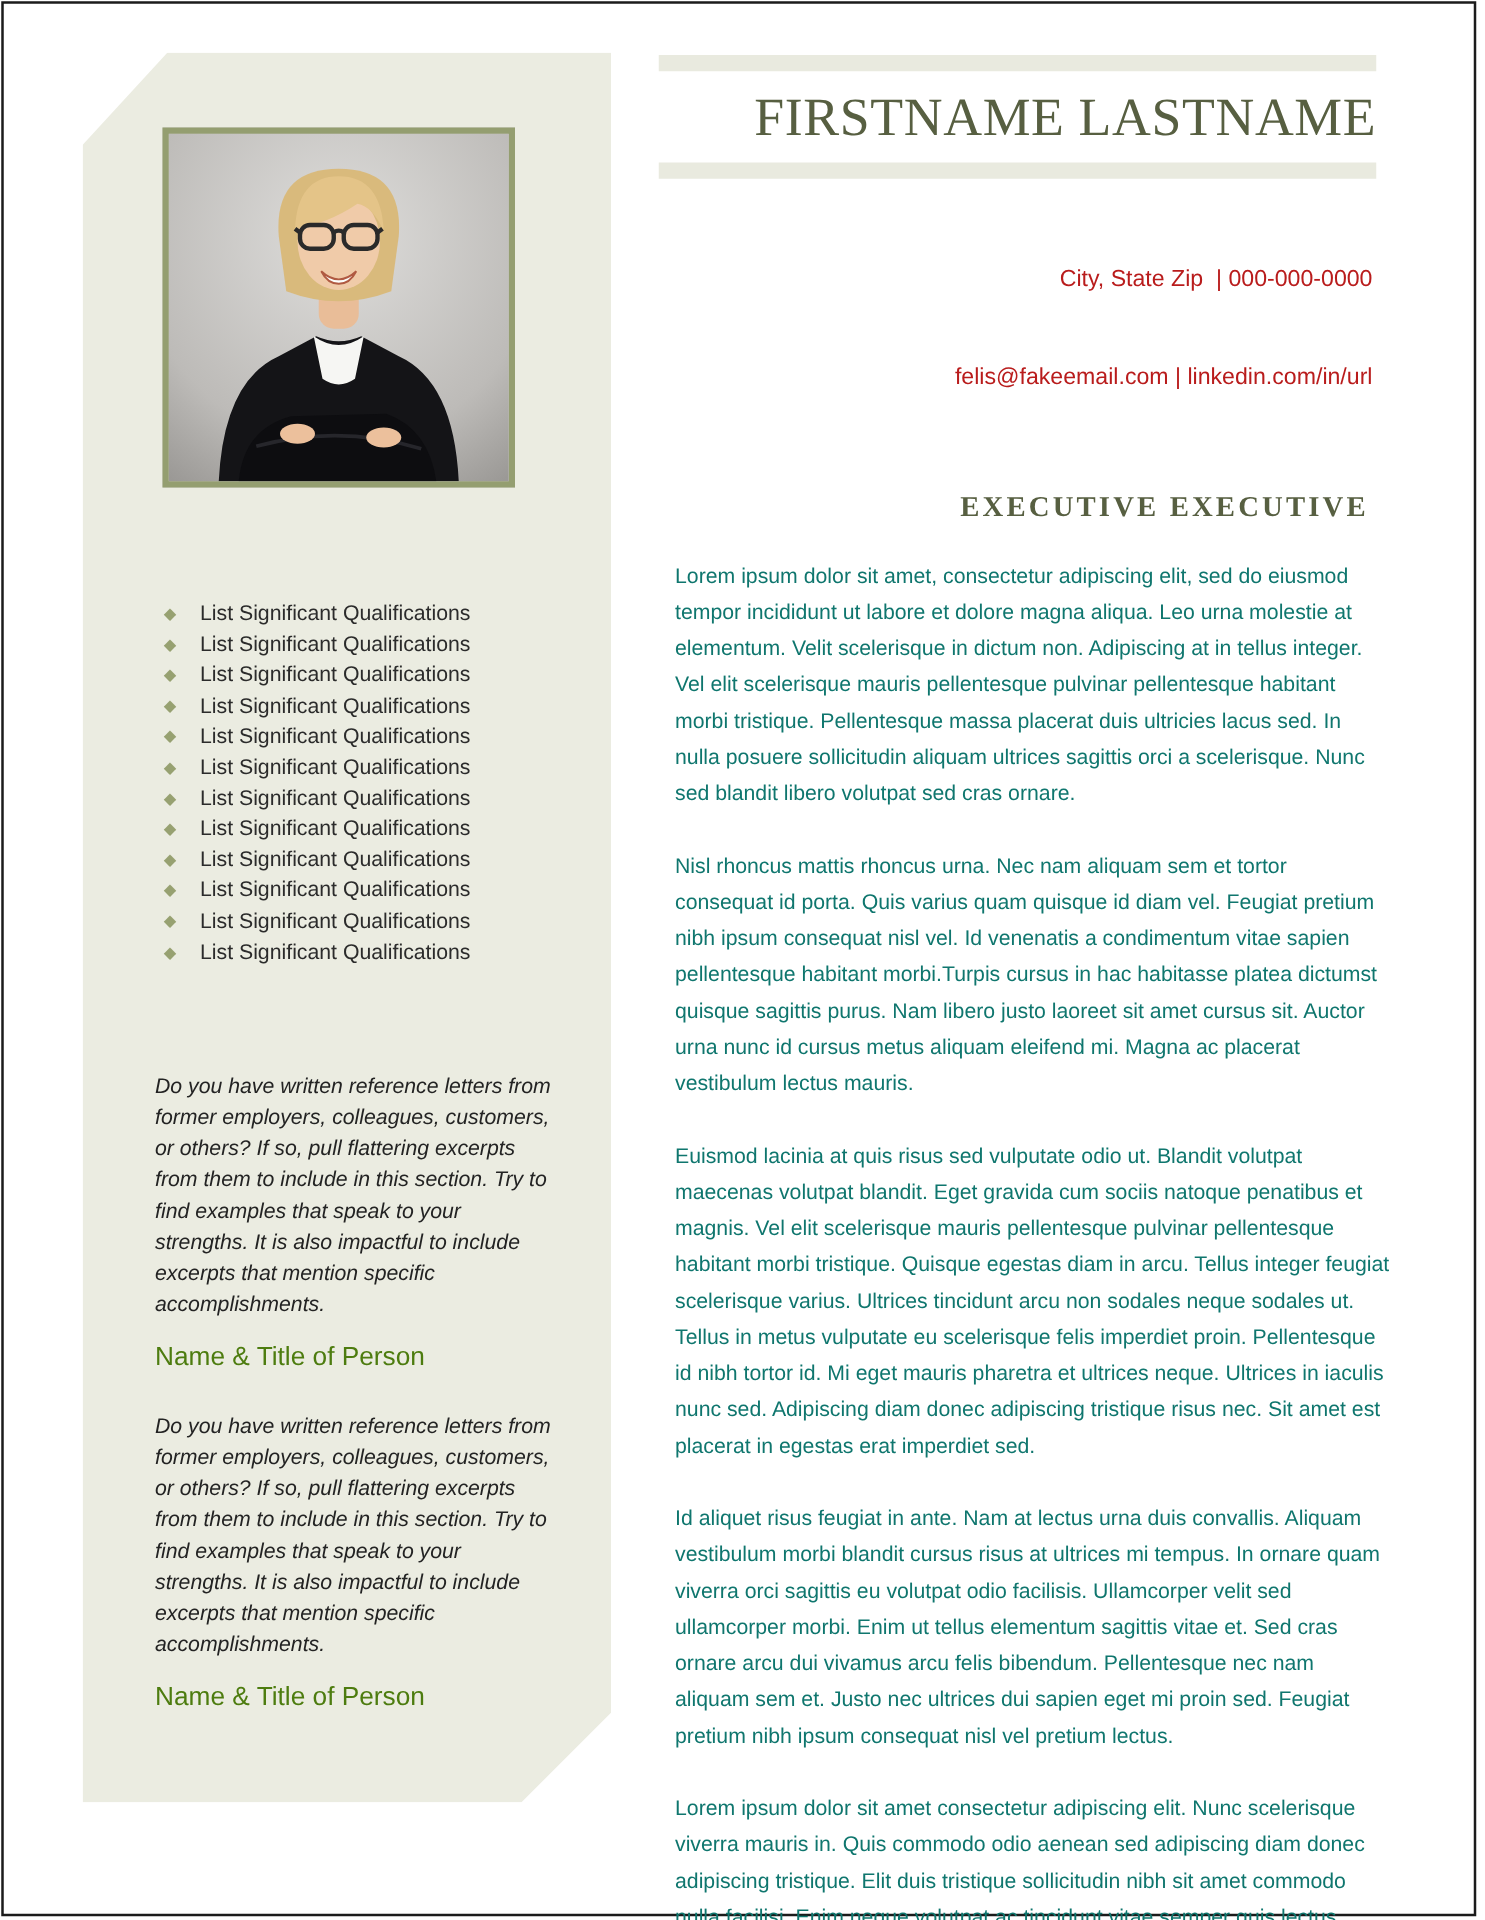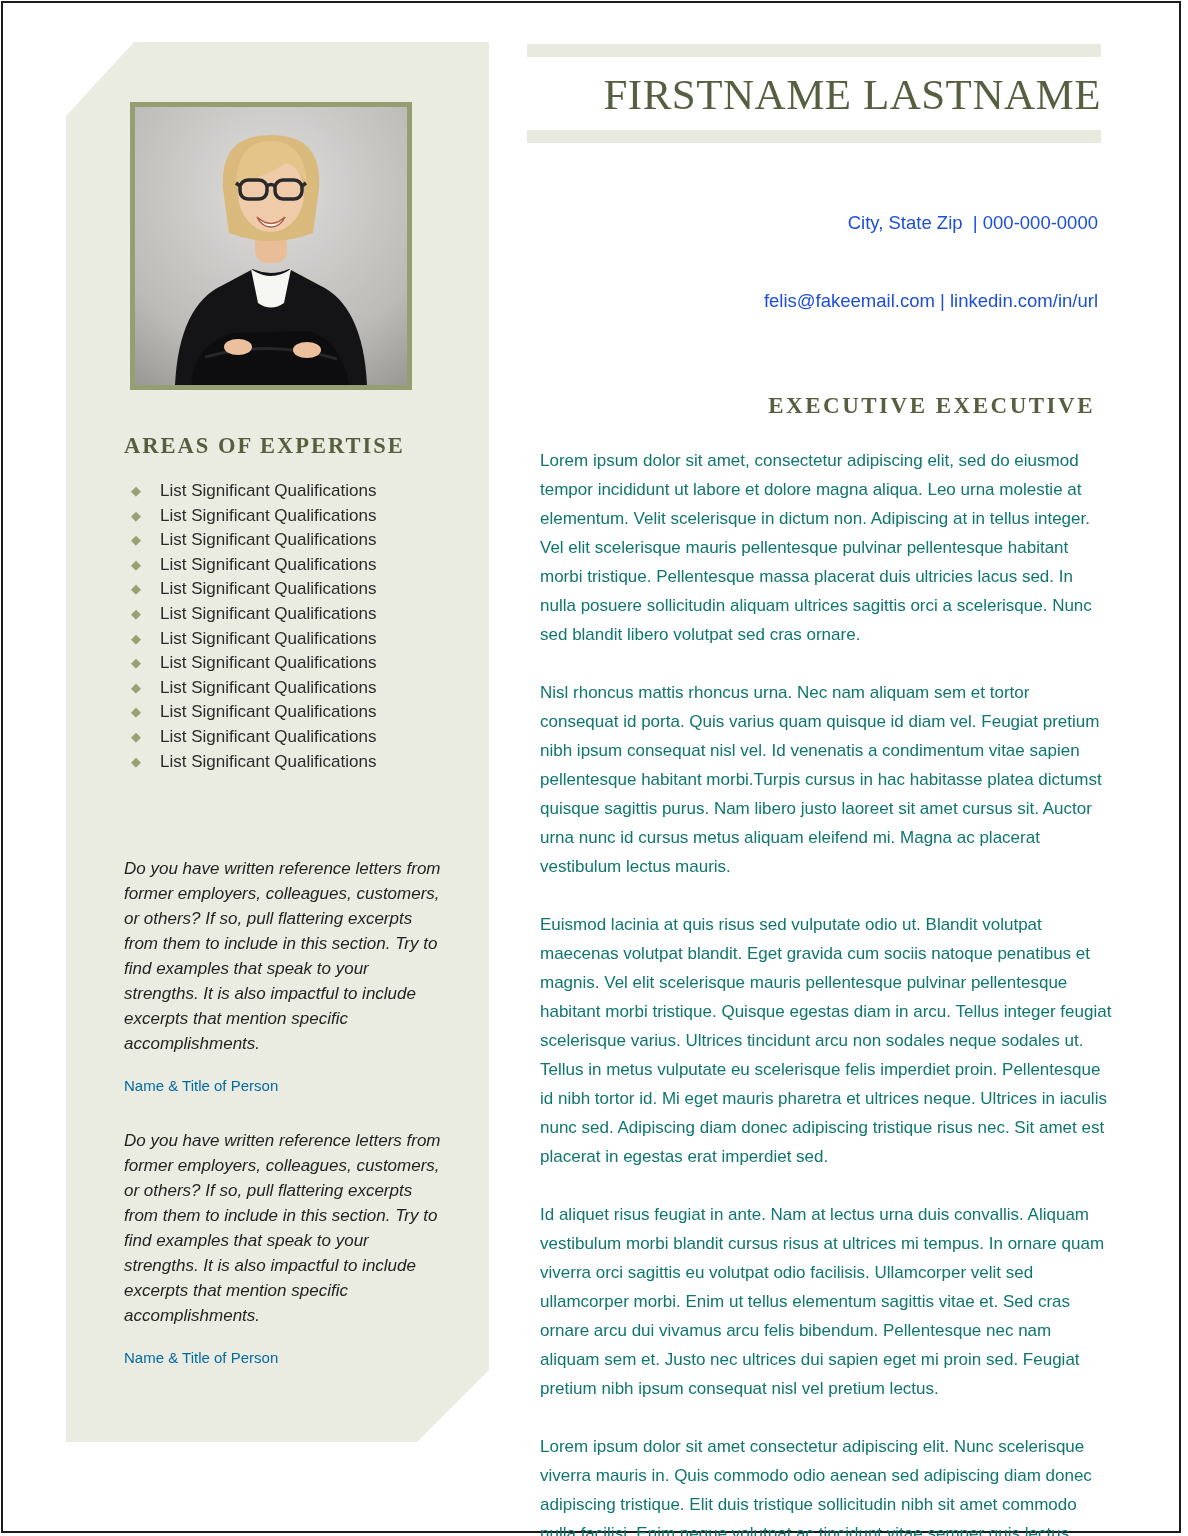--- a/index.html
+++ b/index.html
@@ -40,40 +40,40 @@
     color:#97a171;padding-left:7px;box-sizing:border-box;
   }
   .testimonials{
     position:absolute;left:58px;top:814px;width:322px;
   }
   .testimonial-quote{
     font-style:italic;font-size:17px;line-height:25px;color:#232323;
     margin:0 0 19px 0;
   }
   .testimonial-attr{
-    font-size:15px;line-height:22px;color:#0369a1;margin:0 0 31px 0;
+    font-size:21px;line-height:22px;color:#4d7c0f;margin:0 0 31px 0;
   }
   
   .main{
     position:absolute;left:527px;top:0;width:586px;
   }
   .bar{
     width:574px;height:13px;background:#e9eadf;
   }
   .bar-top{margin-top:44px;}
   .bar-under-name{margin-top:11px;}
   .person-name{
     margin-top:14px;text-align:right;padding-right:12px;
     font-family:"Liberation Serif",serif;font-weight:normal;
     font-size:43px;line-height:48px;color:#575f41;letter-spacing:.5px;
     white-space:nowrap;
   }
   .contact{
     margin-top:15px;text-align:right;padding-right:15px;
-    font-size:18.5px;line-height:26px;color:#1d4ed8;white-space:pre-wrap;
+    font-size:18.5px;line-height:26px;color:#b91c1c;white-space:pre-wrap;
   }
   .section-heading{
     margin-top:27px;text-align:right;padding-right:18px;
     font-family:"Liberation Serif",serif;font-weight:bold;
     font-size:23px;letter-spacing:2.5px;color:#575f41;
   }
   .bio{
     margin-top:27px;margin-left:13px;width:572px;
   }
   .bio p{
@@ -120,21 +120,20 @@
         <path d="M116 162 q20 14 40 0 l-7 34 q-13 9 -26 0 z" fill="#f6f6f3"></path>
 
         <path d="M56 278 q4 -42 42 -52 l76 -2 q34 12 40 54 z" fill="#0d0d10"></path>
         <path d="M70 250 q66 -18 132 2" stroke="#26262b" stroke-width="3" fill="none"></path>
 
         <ellipse cx="103" cy="240" rx="14" ry="8" fill="#ecc09c"></ellipse>
         <ellipse cx="172" cy="243" rx="14" ry="8" fill="#ecc09c"></ellipse>
       </svg>
     </div>
 
-    <div class="expertise-heading">AREAS OF EXPERTISE</div>
 
     <ul class="expertise-list">
       <li>
           <span class="bullet">◆</span>
           <span>List Significant Qualifications</span>
         </li>
       <li>
           <span class="bullet">◆</span>
           <span>List Significant Qualifications</span>
         </li>

